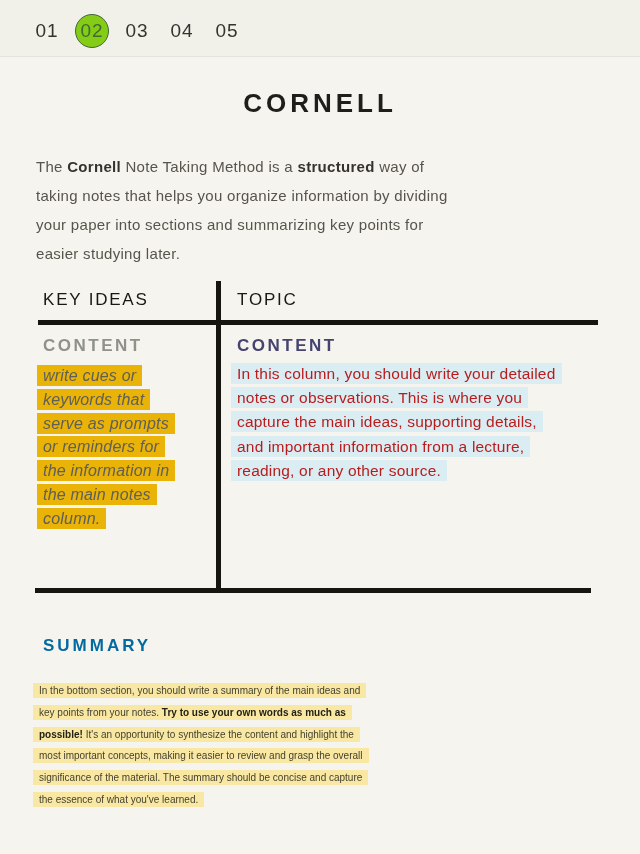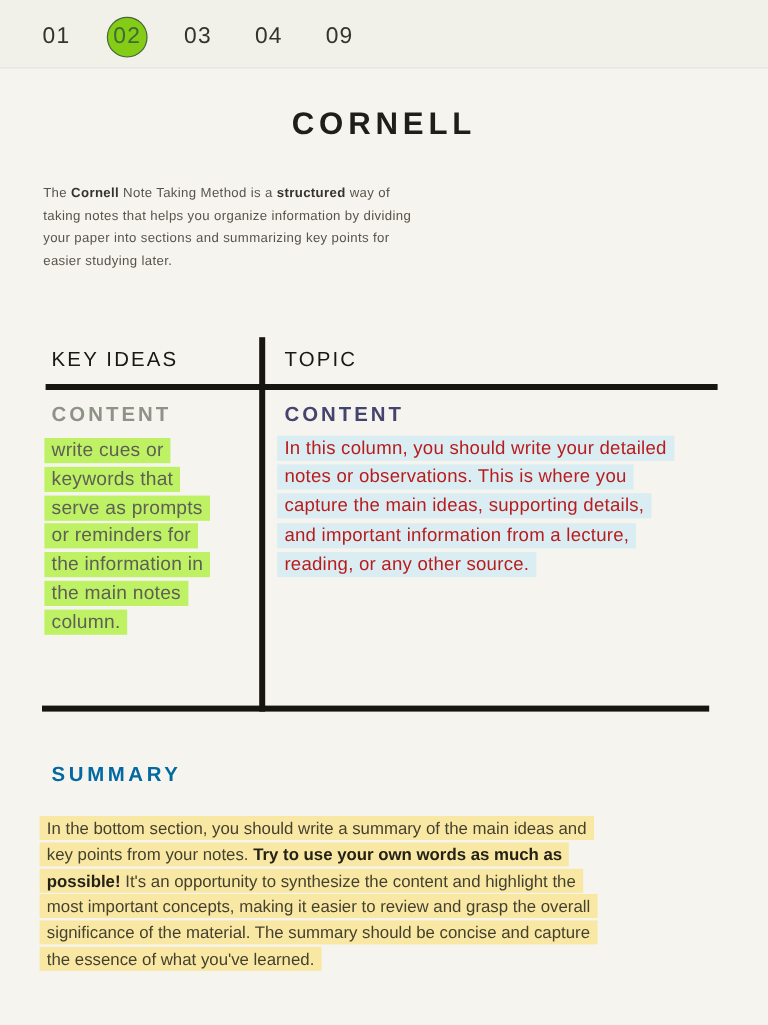--- a/index.html
+++ b/index.html
@@ -22,21 +22,21 @@
     width: 640px; height: 57px;
     background: #f1f0e9;
     border-bottom: 1px solid rgba(0,0,0,0.05);
   }
 
   .pagination {
     position: absolute;
     left: 30px; top: 14px;
     display: flex;
     align-items: center;
-    gap: 25px;
+    gap: 11px;
     font-size: 19px;
     letter-spacing: 1px;
     color: #34332e;
   }
   .page-num {
     width: 34px; height: 34px;
     display: inline-flex;
     align-items: center;
     justify-content: center;
     border: 1.5px solid transparent;
@@ -57,22 +57,22 @@
     font-size: 26px;
     font-weight: bold;
     letter-spacing: 4px;
     color: #1f1e1a;
   }
 
   .intro {
     position: absolute;
     left: 36px; top: 152px;
     width: 560px;
-    font-size: 11px;
-    line-height: 19px;
+    font-size: 15px;
+    line-height: 29px;
     letter-spacing: 0.3px;
     color: #57544b;
     white-space: pre-line;
   }
   .intro b { color: #35332c; }
 
   
   .vline {
     position: absolute;
     left: 216px; top: 281px;
@@ -111,21 +111,21 @@
     letter-spacing: 2.5px;
   }
   .sub-heading.prompts { left: 43px; color: #8e9287; }
   .sub-heading.content { left: 237px; color: #45446f; }
 
   .hl {
     -webkit-box-decoration-break: clone;
     box-decoration-break: clone;
     padding: 2px 6px;
   }
-  .hl-green  { background: #bef264; }
+  .hl-green  { background: #eab308; font-style: italic; }
   .hl-blue   { background: #daedf3; }
   .hl-yellow { background: #f9e8a4; }
 
   .prompts-text {
     position: absolute;
     left: 37px; top: 364px;
     width: 185px;
     font-size: 16px;
     line-height: 23.8px;
     letter-spacing: 0.2px;
@@ -160,40 +160,40 @@
     font-size: 17px;
     font-weight: bold;
     letter-spacing: 3px;
     color: #0369a1;
   }
 
   .summary-text {
     position: absolute;
     left: 33px; top: 680px;
     width: 585px;
-    font-size: 14px;
+    font-size: 10px;
     line-height: 21.8px;
     color: #45412f;
     white-space: pre-line;
   }
   .summary-text b { color: #242116; }
 </style>
 </head>
 <body>
 
 <div class="page">
 
   <div class="top-strip"></div>
 
   <nav class="pagination">
     <span class="page-num">01</span>
     <span class="page-num active">02</span>
     <span class="page-num">03</span>
     <span class="page-num">04</span>
-    <span class="page-num">09</span>
+    <span class="page-num">05</span>
   </nav>
 
   <h1 class="page-title">CORNELL</h1>
 
   <p class="intro"><span>The </span><b>Cornell</b><span> Note Taking Method is a </span><b>structured</b><span> way of
 taking notes that helps you organize information by dividing
 your paper into sections and summarizing key points for
 easier studying later.</span></p>
 
   <div class="vline"></div>

